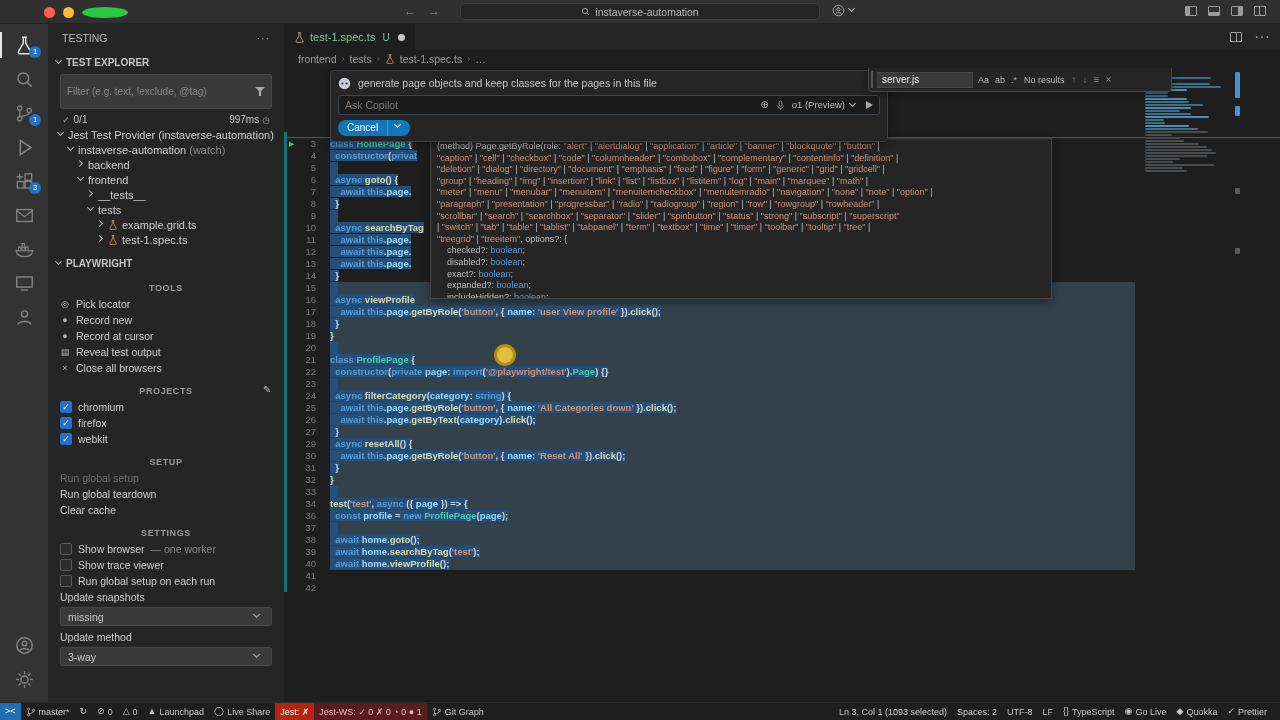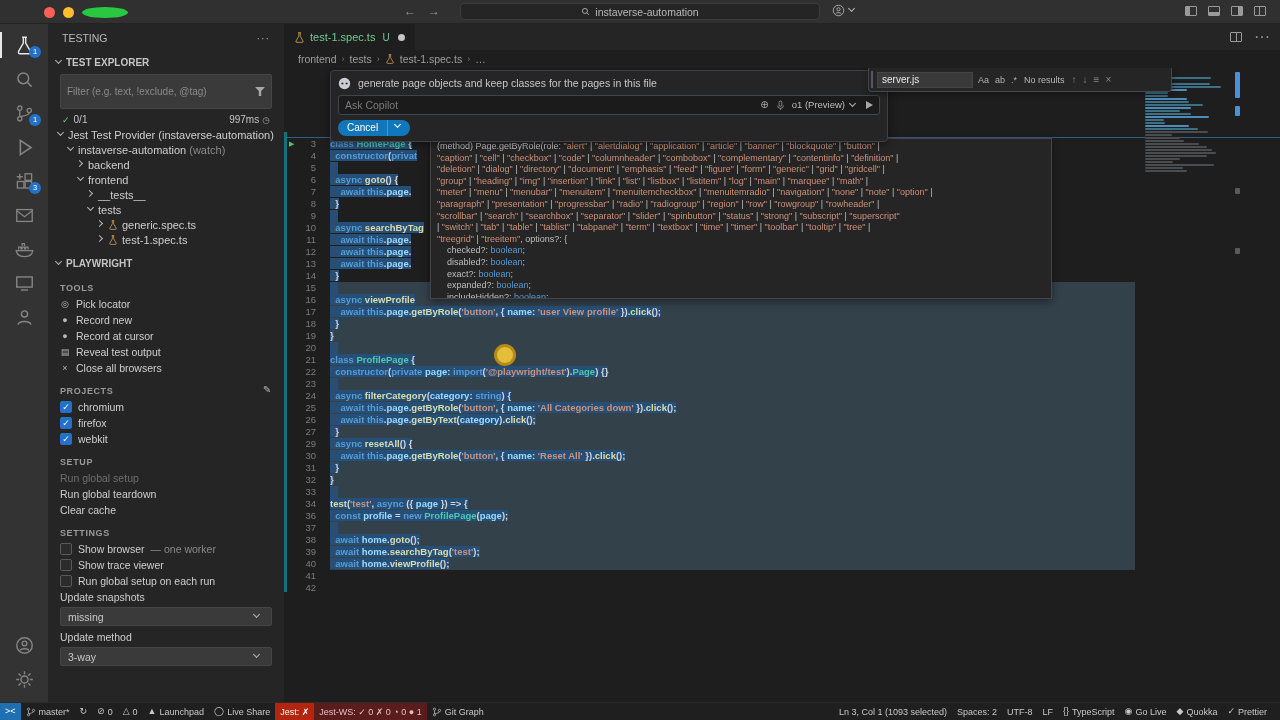--- a/index.html
+++ b/index.html
@@ -50,21 +50,21 @@
   .filter input::placeholder{color:#8a8a8a;}
   .funnel{width:10px;height:9px;background:#a8a8a8;clip-path:polygon(0 0,100% 0,62% 45%,62% 100%,38% 100%,38% 45%);flex:none;}
   .result-row{display:flex;align-items:center;gap:4px;padding:3px 14px 2px;font-size:10px;color:#c5c5c5;}
   .result-row .pass{color:#73c991;font-size:9px;}
   .result-row .dur{margin-left:auto;display:flex;align-items:center;gap:3px;color:#c5c5c5;}
   .result-row .clock{color:#9a9a9a;font-size:9px;}
   .trow{display:flex;align-items:center;height:15px;font-size:11px;color:#cfcfcf;cursor:pointer;white-space:nowrap;overflow:hidden;}
   .tsfx{color:#8a8a8a;margin-left:3px;}
   .mini-beaker{width:10px;height:10px;color:#d8a25a;margin-right:4px;flex:none;}
   .mini-beaker svg{width:10px;height:10px;}
-  .gh{padding:10px 12px 3px;font-size:9px;color:#9a9a9a;letter-spacing:.6px;position:relative;font-weight:bold;}
+  .gh{padding:10px 12px 3px;font-size:9px;color:#9a9a9a;letter-spacing:.6px;position:relative;font-weight:bold;text-align:center;}
   .gh .gh-act{position:absolute;right:12px;top:8px;color:#b5b5b5;font-weight:normal;font-size:10px;cursor:pointer;}
   .prow{display:flex;align-items:center;gap:6px;padding:0 12px;height:16px;font-size:10.5px;color:#cfcfcf;cursor:pointer;white-space:nowrap;}
   .prow .tico{color:#b5b5b5;font-size:9px;width:10px;text-align:center;flex:none;}
   .prow.dim{color:#6e6e6e;cursor:default;}
   .cb{width:12px;height:12px;border:1px solid #5a5a5a;border-radius:2px;background:#2b2b2b;font-size:9px;line-height:11px;text-align:center;color:#fff;flex:none;cursor:pointer;}
   .cb.on{background:#2472c8;border-color:#2472c8;}
   .psuffix{color:#8a8a8a;}
   .sel-input{height:19px;background:#3a3a3a;border:1px solid #454545;display:flex;align-items:center;justify-content:space-between;
     padding:0 7px;margin:2px 12px 3px;border-radius:2px;color:#c8c8c8;font-size:10.5px;cursor:pointer;}
   
@@ -312,21 +312,21 @@
             <span class="chev down"></span>
             <span class="tlab">tests</span>
           </div>
           <div class="trow" style="padding-left: 48px;">
             <span class="chev"></span>
             <span class="mini-beaker">
               <svg viewBox="0 0 16 16">
                 <path d="M6 1h4M7 1v5l-4 7a1.4 1.4 0 001.3 2h7.4a1.4 1.4 0 001.3-2L9 6V1" fill="none" stroke="currentColor" stroke-width="1.2"></path>
               </svg>
             </span>
-            <span class="tlab">generic.spec.ts</span>
+            <span class="tlab">example.grid.ts</span>
           </div>
           <div class="trow" style="padding-left: 48px;">
             <span class="chev"></span>
             <span class="mini-beaker">
               <svg viewBox="0 0 16 16">
                 <path d="M6 1h4M7 1v5l-4 7a1.4 1.4 0 001.3 2h7.4a1.4 1.4 0 001.3-2L9 6V1" fill="none" stroke="currentColor" stroke-width="1.2"></path>
               </svg>
             </span>
             <span class="tlab">test-1.spec.ts</span>
           </div>

